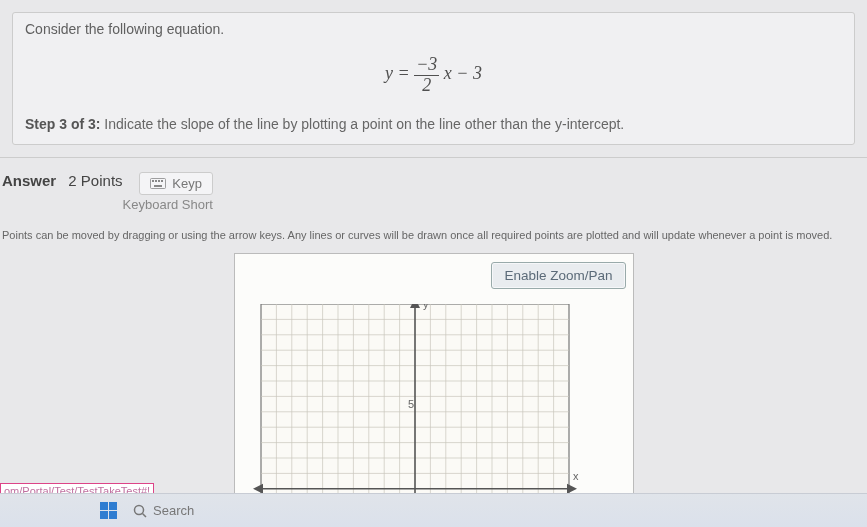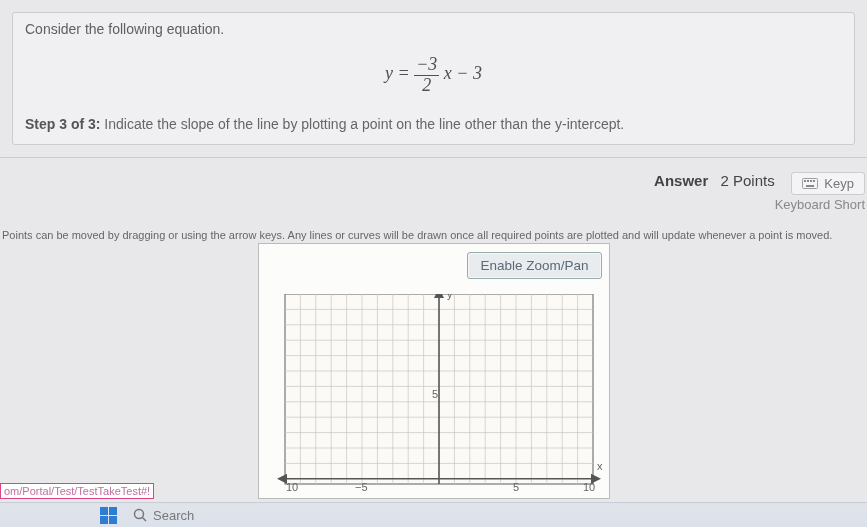--- a/index.html
+++ b/index.html
@@ -6,33 +6,33 @@
 body { font-family: Arial, sans-serif; background: #e8e8ea; color: #555; width: 867px; height: 527px; overflow: hidden; position: relative; }
 .question-block { background: #f0f0f2; border: 1px solid #ccc; border-radius: 3px; margin: 12px; padding: 8px 12px 12px 12px; }
 .prompt { font-size: 14px; color: #606060; }
 .equation { text-align: center; margin: 18px 0 20px 0; font-family: 'Times New Roman', serif; font-size: 18px; color: #505050; font-style: italic; }
 .frac { display: inline-block; vertical-align: middle; text-align: center; }
 .frac .num { display: block; border-bottom: 1.5px solid #505050; padding: 0 2px; line-height: 1.1; }
 .frac .den { display: block; padding: 0 2px; line-height: 1.1; }
 .step { font-size: 14px; color: #666; margin-top: 4px;}
 .step b { color: #555; font-weight: bold; }
 .divider { border: none; border-top: 1px solid #ccc; margin: 0; }
-.answer-bar { display: flex; justify-content: flex-end; align-items: flex-start; padding: 14px 2px 6px 2px; }
+.answer-bar { display: flex; justify-content: flex-start; align-items: flex-start; padding: 14px 2px 6px 2px; }
 .answer-left { font-size: 15px; color: #444; }
 .answer-left .ans { font-weight: bold; color: #444; margin-right: 8px; }
 .answer-right { text-align: right; font-size: 13px; color: #888; }
 .keyp-btn { display: inline-flex; align-items:center; gap:6px; border: 1px solid #ccc; background: #f4f4f6; border-radius: 3px; padding: 3px 10px; font-size: 13px; color: #777; margin-bottom: 2px;}
 .keyp-icon { width: 16px; height: 11px; display: inline-block; }
 .hint { font-size: 11px; color: #666; padding: 10px 2px 0 2px; line-height: 1.4; }
-.graph-area { margin: 0 auto 0 auto; width: 352px; border: 1px solid #bbb; background: #fcfcfa; position: relative; padding-bottom: 4px;}
+.graph-area { margin: 10px auto 0 auto; width: 400px; border: 1px solid #bbb; background: #fcfcfa; position: relative; padding-bottom: 4px;}
 .zoom-btn { position: absolute; right: 7px; top: 8px; background: #e9ecef; border: 1px solid #9aa; border-radius: 3px; padding: 5px 12px; font-size: 13.5px; color: #5b6a78; box-shadow: inset 0 0 0 1px rgba(255,255,255,0.6); cursor: pointer;}
 .grid-wrap { margin: 50px 14px 0 14px; position: relative; }
 svg.grid { display: block; }
 .url-tag { position: absolute; left: 0; bottom: 28px; background: #fff; border: 1px solid #d48; color: #c070a0; font-size: 11px; padding: 1px 3px; }
-.taskbar { position: absolute; bottom: 0; left: 0; right: 0; height: 25px; background: linear-gradient(#e0e4ea,#dbe1eb); border-top: 1px solid #c8ccd4; display: flex; align-items: center; padding-left: 100px; gap: 12px;}
+.taskbar { position: absolute; bottom: 0; left: 0; right: 0; height: 34px; background: linear-gradient(#e0e4ea,#dbe1eb); border-top: 1px solid #c8ccd4; display: flex; align-items: center; padding-left: 100px; gap: 12px;}
 .taskbar .search { display:flex; align-items:center; gap:6px; color:#777; font-size:13px;}
 .win-logo { display:grid; grid-template-columns: 8px 8px; grid-template-rows:8px 8px; gap:1px; margin-right:4px;}
 .win-logo div { background:#2f7dd1; }
 .axis-label { font: 11px Arial; fill: #666; }
 </style>
 </head>
 <body>
 
 <div class="question-block">
   <div class="prompt">Consider the following equation.</div>

